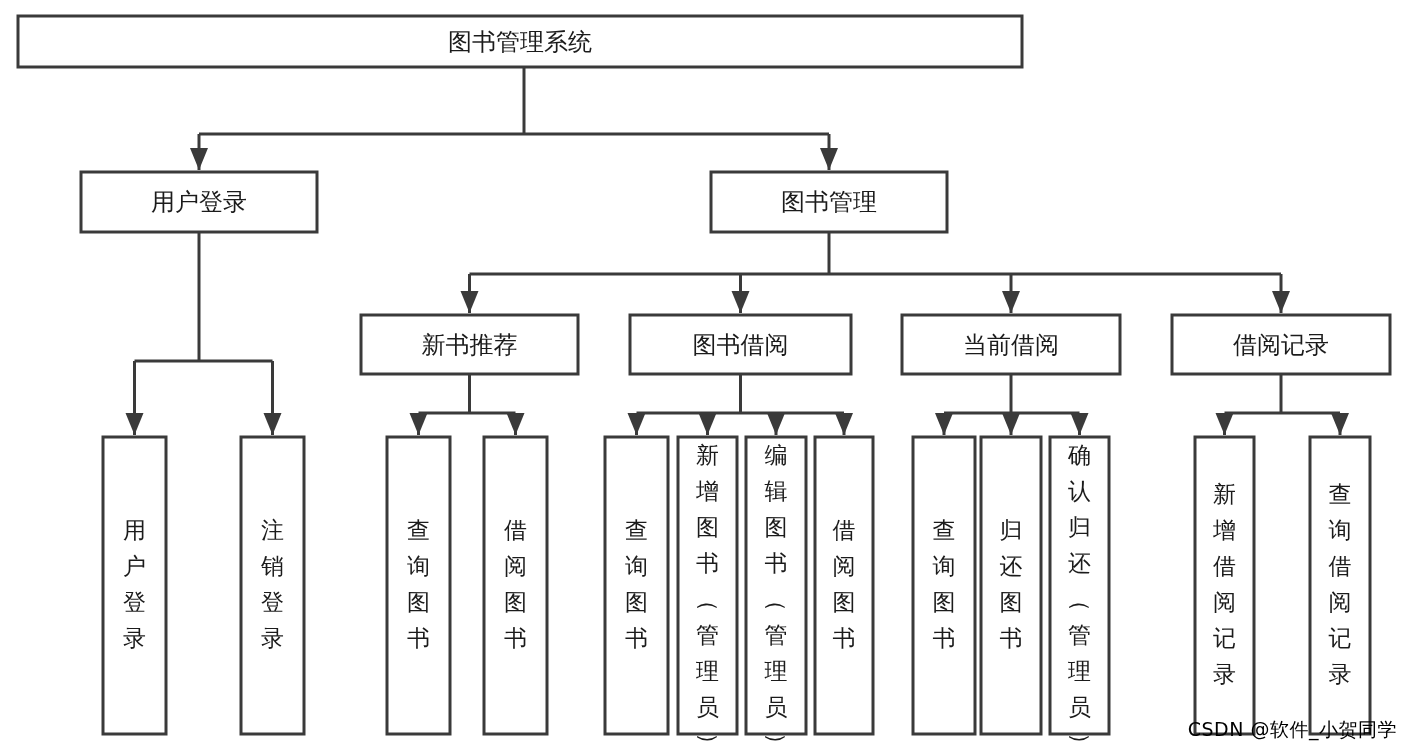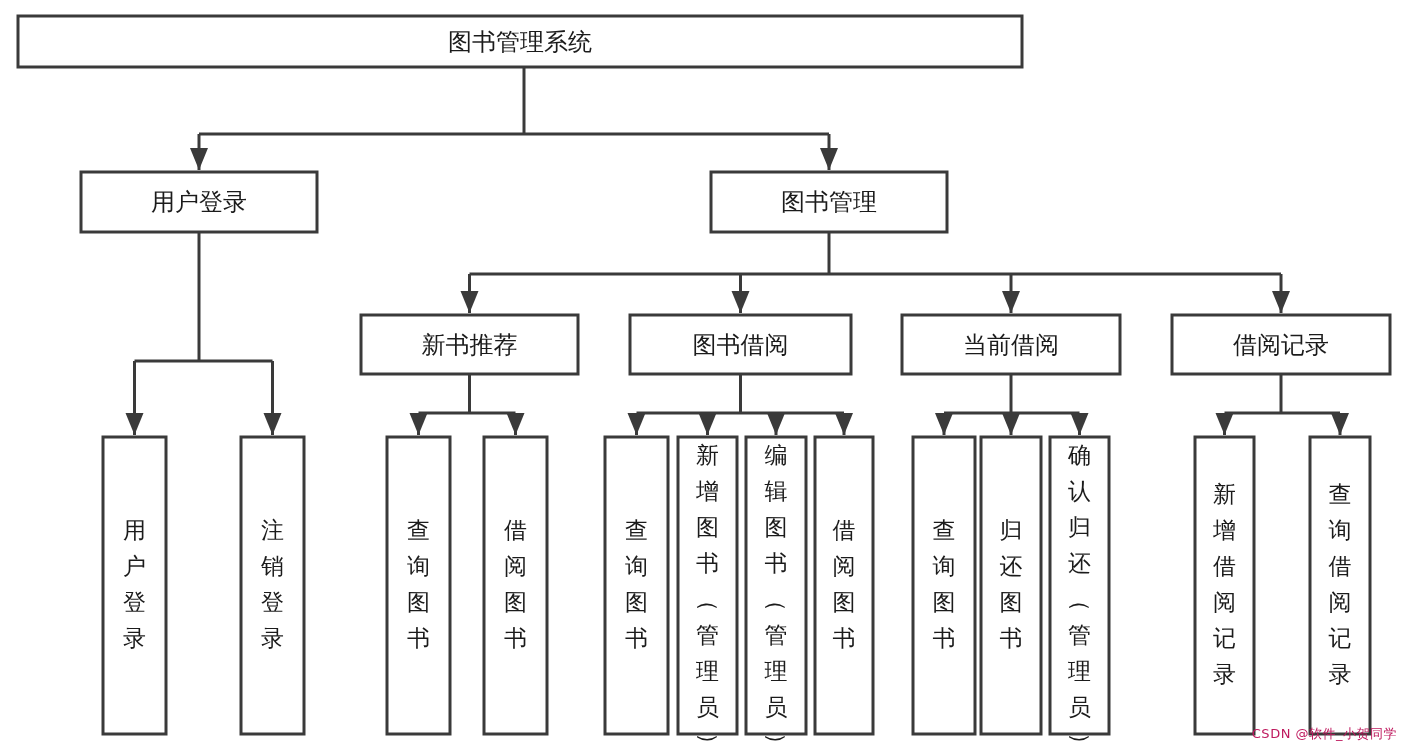--- a/index.html
+++ b/index.html
@@ -51,22 +51,22 @@
   .node-label-vertical {
     fill: #1b1b1b;
     font-family: "DejaVu Sans", "Liberation Sans", sans-serif;
     font-size: 23px;
     text-anchor: middle;
   }
   .watermark {
     position: absolute;
     right: 8px;
     bottom: 4px;
-    color: #be185d;
-    font-size: 13px;
+    color: #000000;
+    font-size: 19px;
     font-family: "DejaVu Sans", "Liberation Sans", sans-serif;
     white-space: nowrap;
     letter-spacing: 0.5px;
     pointer-events: none;
     text-align: right;
   }
 </style>
 </head>
 <body>
 

